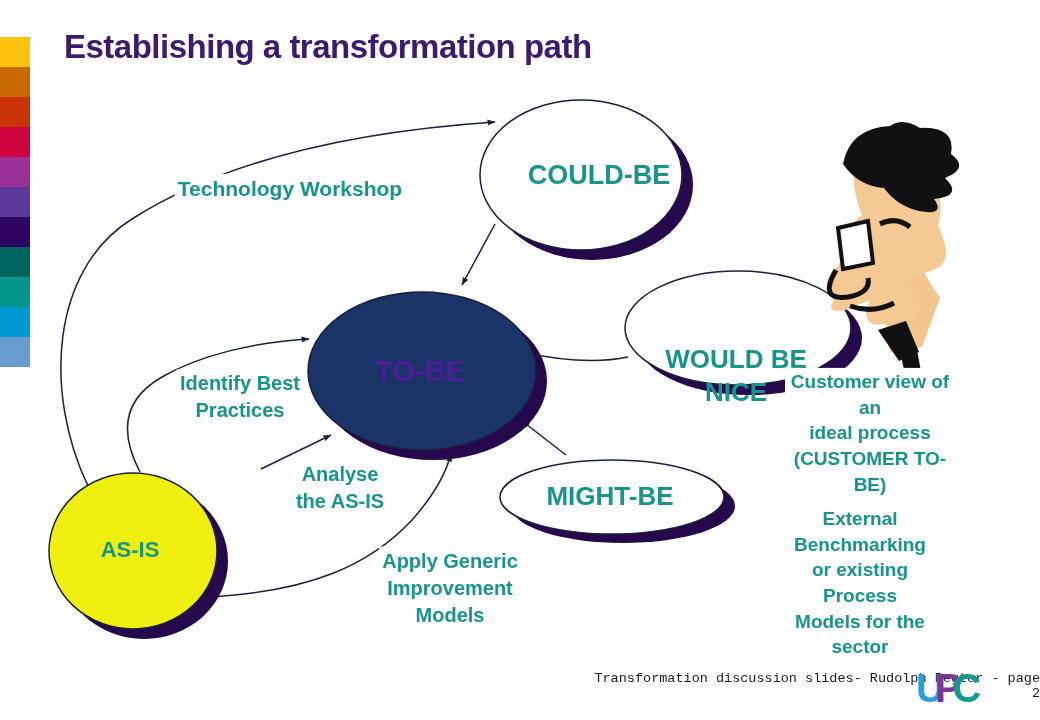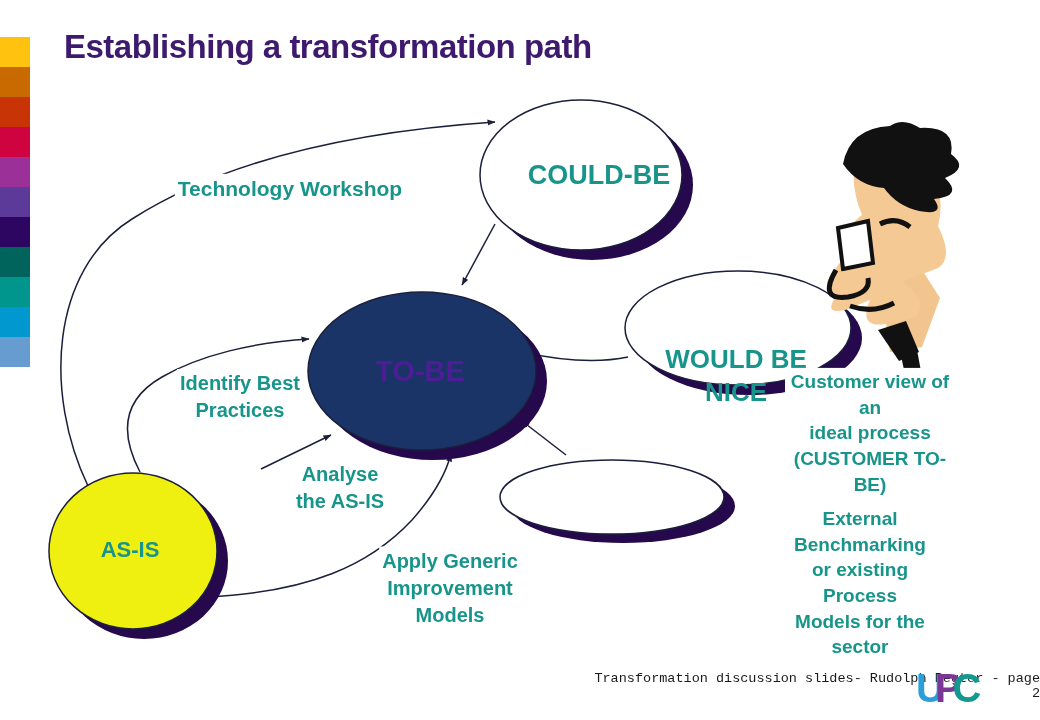--- a/index.html
+++ b/index.html
@@ -119,20 +119,21 @@
       <path d="M 850 306 Q 873 314 894 303" stroke="#111111" stroke-width="5" fill="none"></path>
       <path d="M 878 330 L 906 321 L 919 352 L 899 361 Z" fill="#111111"></path>
       <path d="M 901 356 L 917 350 L 924 387 L 909 393 Z" fill="#111111"></path>
     </g>
   </svg>
 
   <div class="node-label teal" style="left:599px;top:176px;font-size:27px;">COULD-BE</div>
   <div class="node-label white" style="left:420px;top:371px;font-size:29px;">TO-BE</div>
   <div class="node-label teal" style="left:736px;top:327px;font-size:26px;margin-top:48px;">WOULD BE
 NICE</div>
+  <div class="node-label teal" style="left:610px;top:496px;font-size:26px;">MIGHT-BE</div>
   <div class="node-label teal" style="left:130px;top:550px;font-size:22px;">AS-IS</div>
 
   <div class="note big" style="left:250px;top:189px;">Technology Workshop</div>
   <div class="note med" style="left:200px;top:397px;">Identify Best
 Practices</div>
   <div class="note med" style="left:300px;top:488px;">Analyse
 the AS-IS</div>
   <div class="note med" style="left:410px;top:588px;">Apply Generic
 Improvement
 Models</div>

